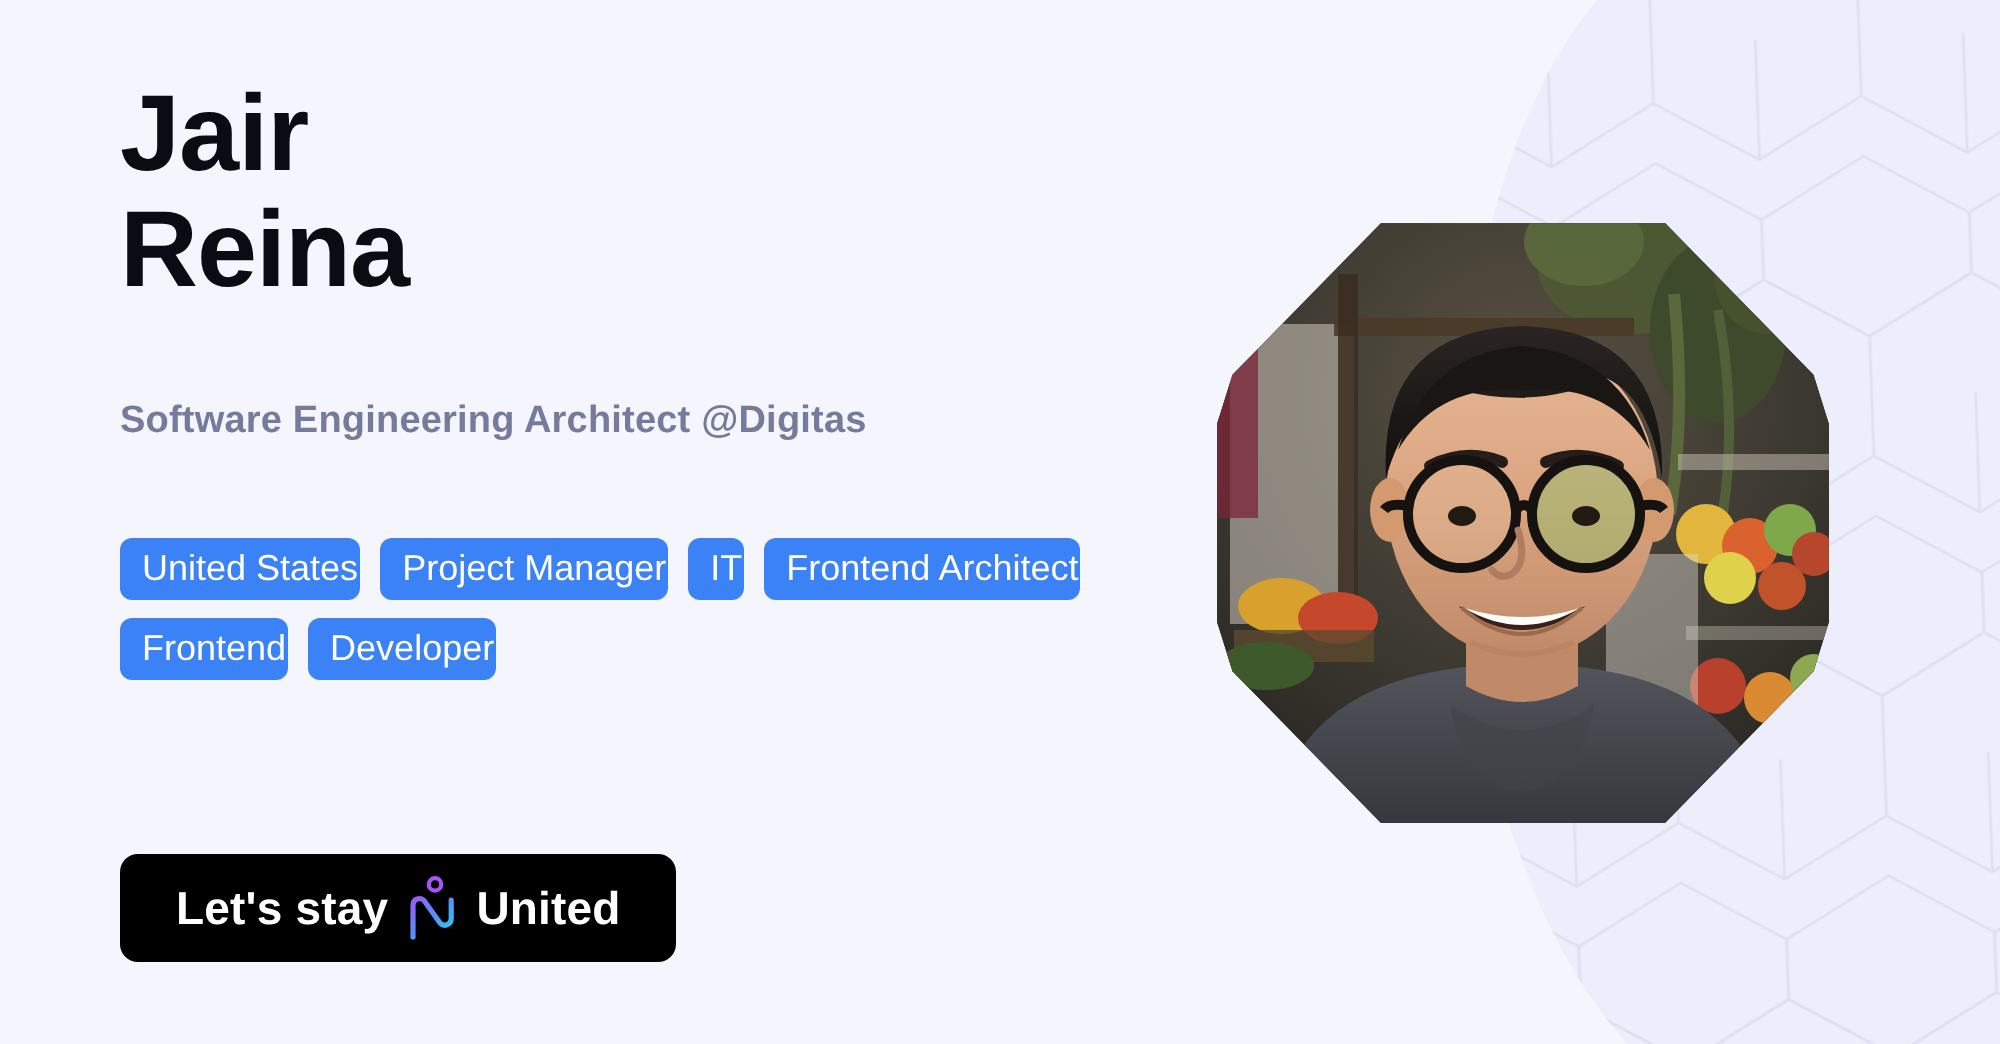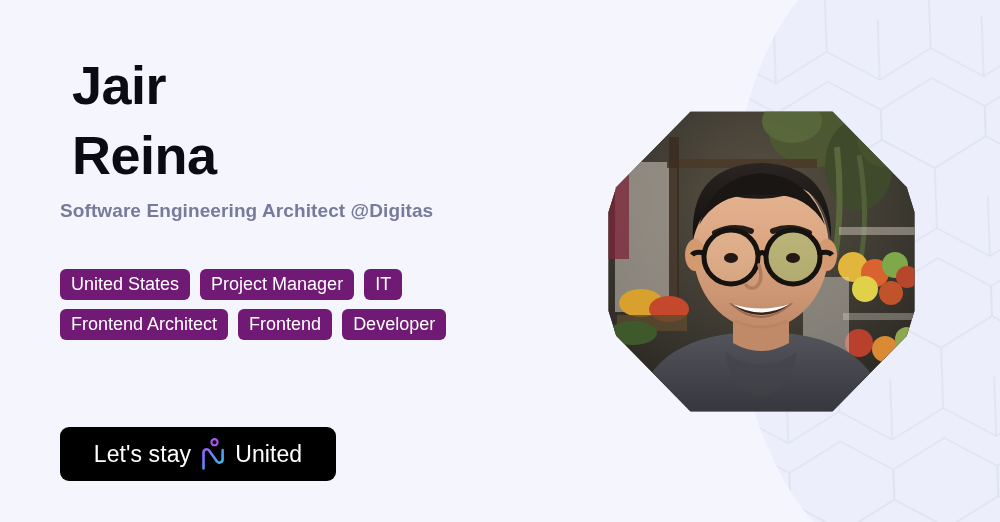--- a/index.html
+++ b/index.html
@@ -46,23 +46,23 @@
     left: 60px;
     top: 0;
     width: 540px;
     height: 522px;
   }
 
   .name {
     position: absolute;
     top: 38px;
     left: 0;
-    margin: 12px;
+    margin: 0;
     font-size: 54px;
-    line-height: 70px;
+    line-height: 58px;
     font-weight: 700;
     letter-spacing: -0.5px;
     color: #0b0b14;
     white-space: pre-line;
   }
 
   .subtitle {
     position: absolute;
     top: 198px;
     left: 0;
@@ -78,25 +78,25 @@
     position: absolute;
     top: 269px;
     left: 0;
     width: 520px;
     display: flex;
     flex-wrap: wrap;
     gap: 9px 10px;
     align-items: center;
   }
   .tag {
-    background: #701a75;
+    background: #3b82f6;
     color: #ffffff;
     font-size: 18px;
     line-height: 20px;
-    padding: 5px 11px 6px 11px;
+    padding: 5px 1px 6px 11px;
     border-radius: 6px;
     white-space: nowrap;
     font-weight: 400;
   }
   .more-tags {
     color: #1fc35e;
     font-size: 18px;
     line-height: 20px;
     white-space: nowrap;
     padding: 5px 2px 6px 2px;
@@ -117,21 +117,21 @@
     display: flex;
     align-items: center;
     justify-content: center;
     gap: 9px;
     padding: 0 28px;
     cursor: pointer;
     font-family: "Liberation Sans", sans-serif;
   }
   .cta-text {
     font-size: 23px;
-    font-weight: 400;
+    font-weight: 700;
     letter-spacing: 0.1px;
     color: #ffffff;
   }
   .cta-logo {
     display: inline-flex;
     align-items: center;
     position: relative;
     top: 1px;
   }
 

